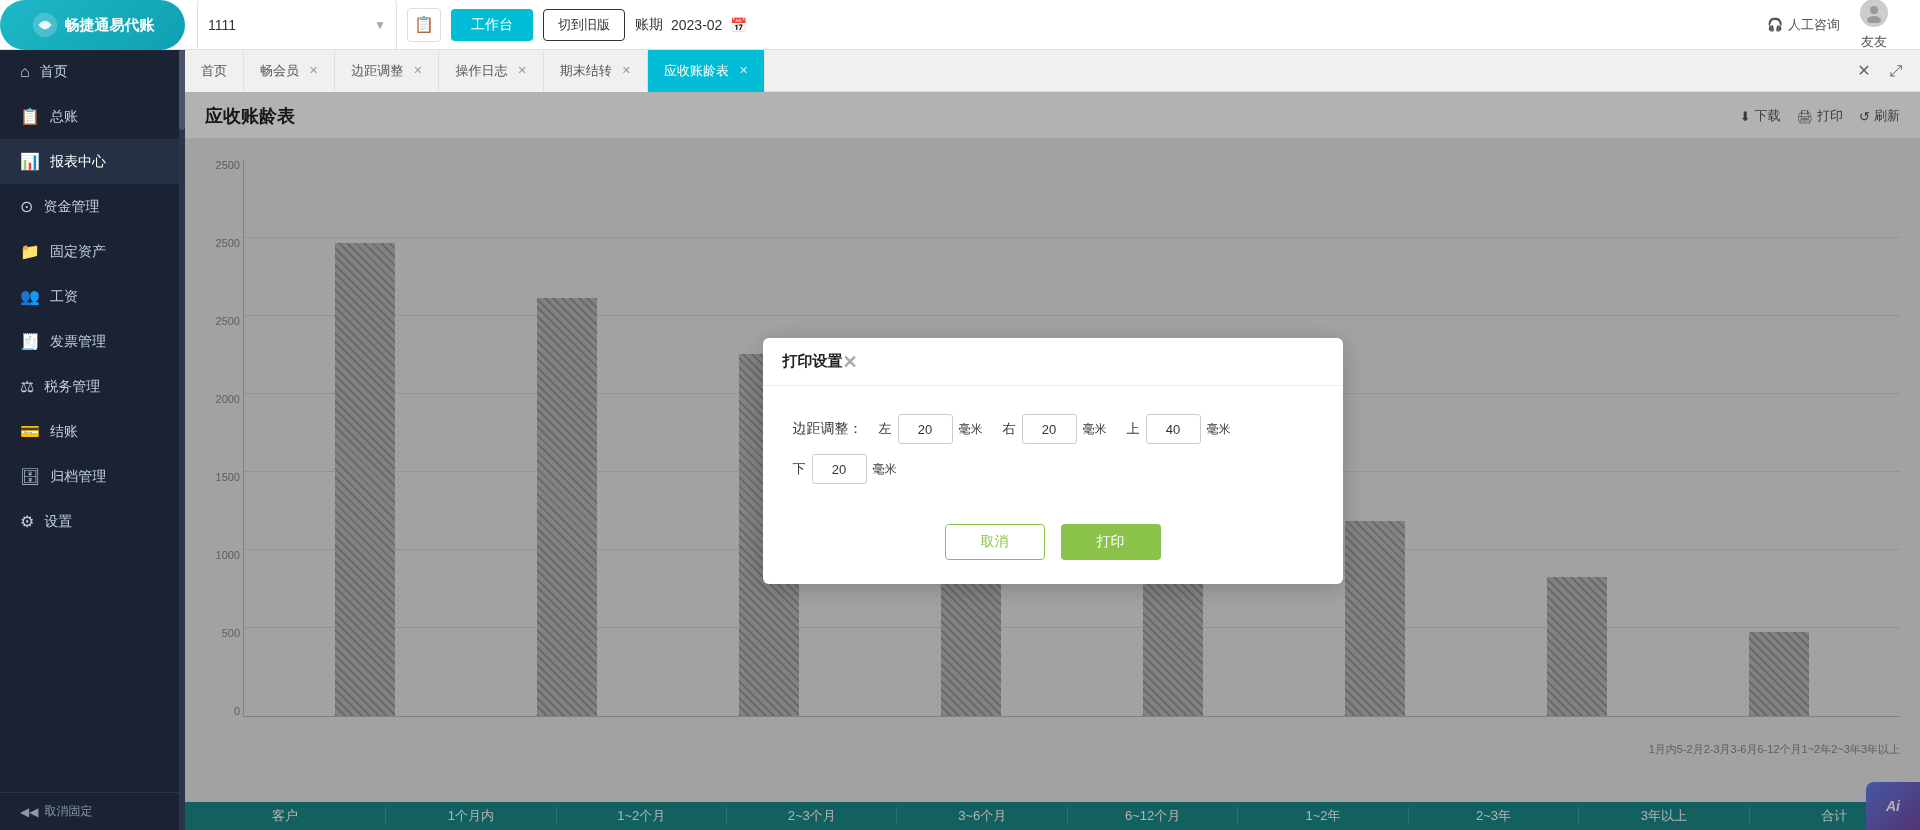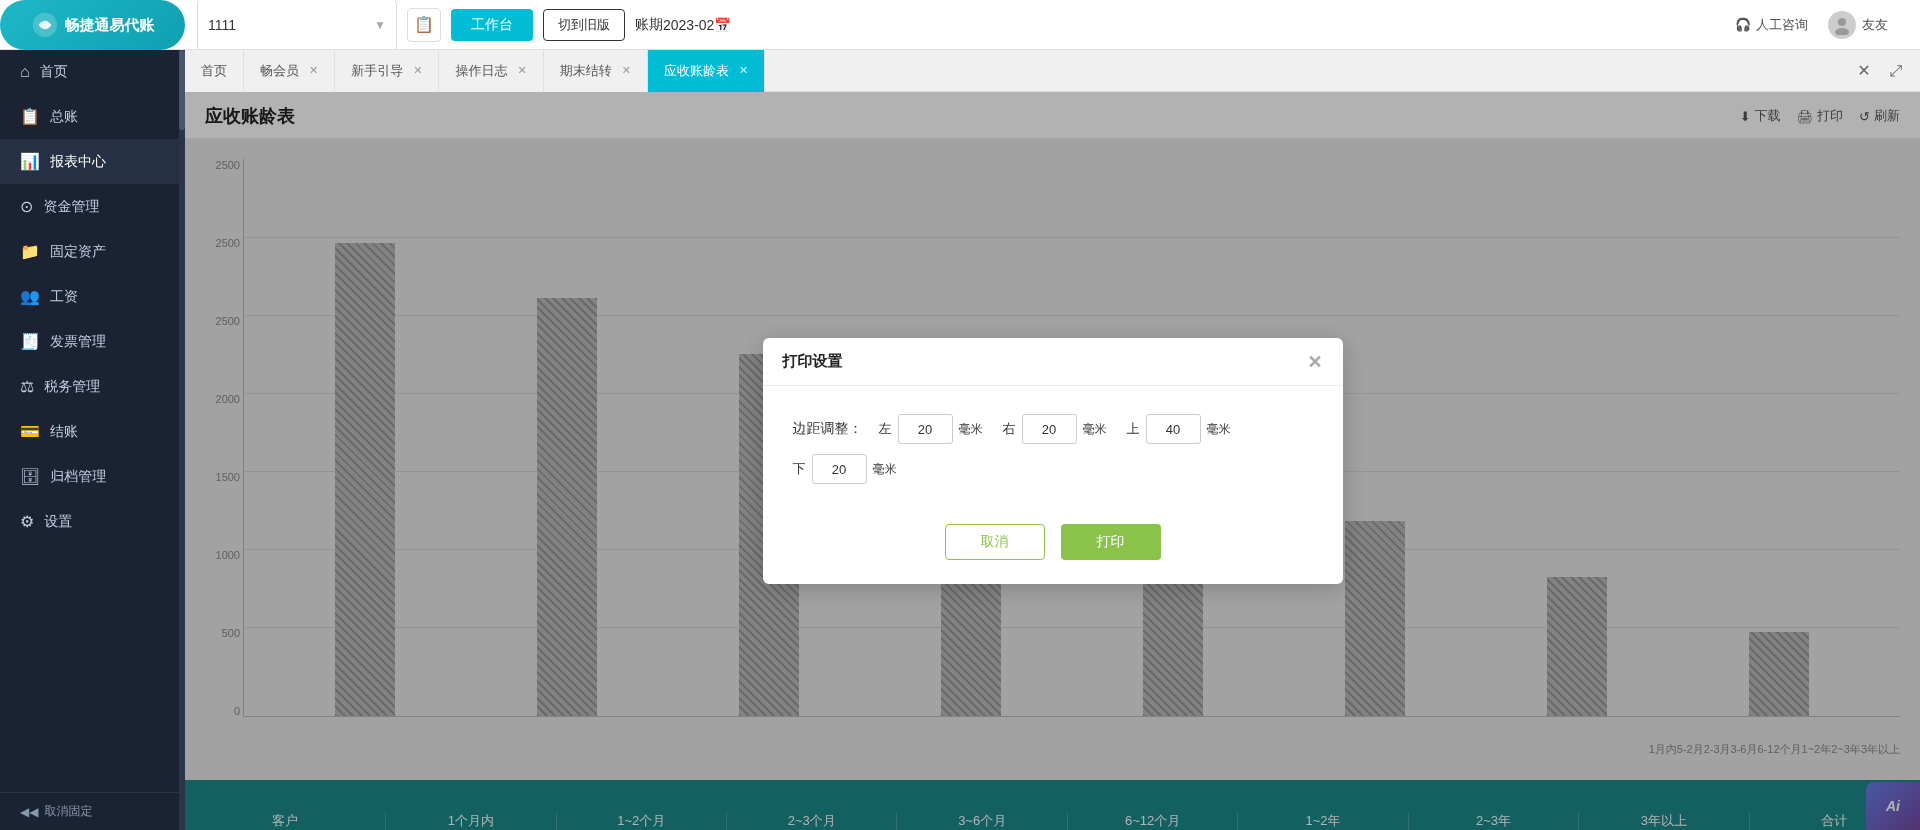--- a/index.html
+++ b/index.html
@@ -59,38 +59,38 @@
       background: #fff;
       border-radius: 4px;
       padding: 6px 14px;
       font-size: 13px;
       cursor: pointer;
       color: #333;
     }
     .period-area {
       display: flex;
       align-items: center;
-      gap: 0;
+      gap: 8px;
       color: #333;
       font-size: 14px;
     }
     .header-right {
       margin-left: auto;
       display: flex;
       align-items: center;
       gap: 20px;
       padding-right: 20px;
     }
     .support-btn {
       display: flex; align-items: center; gap: 4px;
       color: #555; font-size: 13px; cursor: pointer;
     }
     .user-area {
       display: flex; align-items: center; gap: 6px;
-      cursor: pointer; color: #555; font-size: 13px;
+      cursor: pointer; color: #555; font-size: 13px; flex-direction: column;
     }
     .avatar {
       width: 28px; height: 28px;
       border-radius: 50%;
       background: #ccc;
       display: flex; align-items: center; justify-content: center;
       color: #fff; font-size: 12px;
     }
 
     
@@ -240,24 +240,24 @@
       display: flex; align-items: center; gap: 4px;
       cursor: pointer;
       color: #555;
     }
 
     
     .bottom-table {
       position: absolute;
       bottom: 0;
       left: 0; right: 0;
-      height: 50px;
+      height: 28px;
       background: #1a8a8a;
       display: flex;
-      align-items: flex-end;
+      align-items: center;
       color: #fff;
       font-size: 13px;
     }
     .table-col {
       flex: 1;
       text-align: center;
       padding: 0 8px;
       border-right: 1px solid rgba(255,255,255,0.2);
     }
     .table-col:first-child { flex: 1.2; }
@@ -276,21 +276,20 @@
       background: #fff;
       border-radius: 6px;
       box-shadow: 0 4px 24px rgba(0,0,0,0.2);
       width: 580px;
       padding: 0;
       overflow: hidden;
     }
     .modal-header {
       display: flex;
       align-items: center;
-      justify-content: space-between;
       padding: 14px 20px;
       border-bottom: 1px solid #eee;
       font-size: 15px;
       font-weight: bold;
       color: #222;
     }
     .modal-close {
       cursor: pointer;
       color: #aaa;
       font-size: 18px;
@@ -489,21 +488,21 @@
     <div class="tab-bar">
       <div id="tabs-container" style="display:flex; align-items:center; height:100%;">
           <div class="tab-item">
             <span>首页</span>
           </div>
           <div class="tab-item">
             <span>畅会员</span>
             <span class="close-icon">✕</span>
           </div>
           <div class="tab-item">
-            <span>新手引导</span>
+            <span>边距调整</span>
             <span class="close-icon">✕</span>
           </div>
           <div class="tab-item">
             <span>操作日志</span>
             <span class="close-icon">✕</span>
           </div>
           <div class="tab-item">
             <span>期末结转</span>
             <span class="close-icon">✕</span>
           </div>

